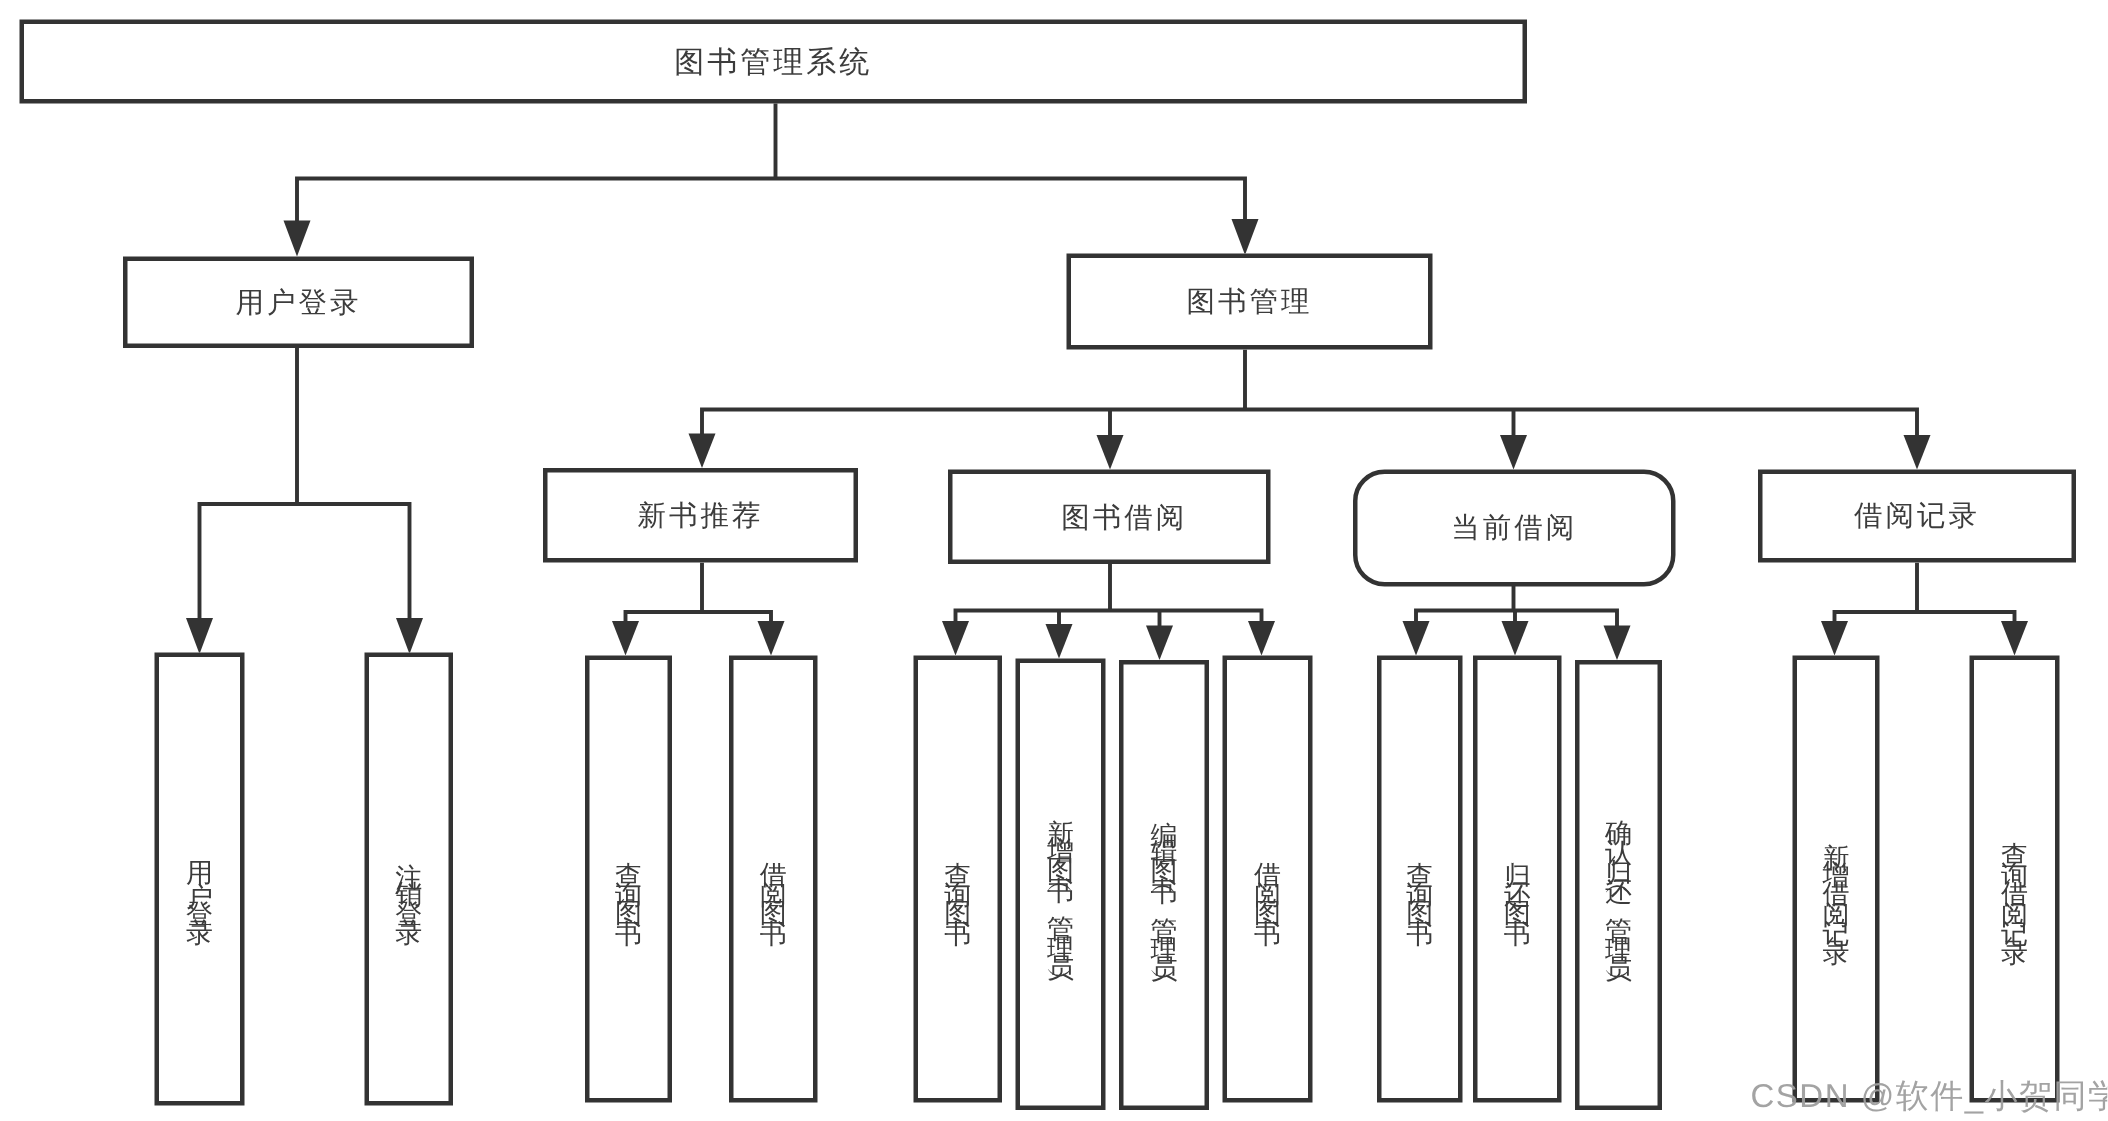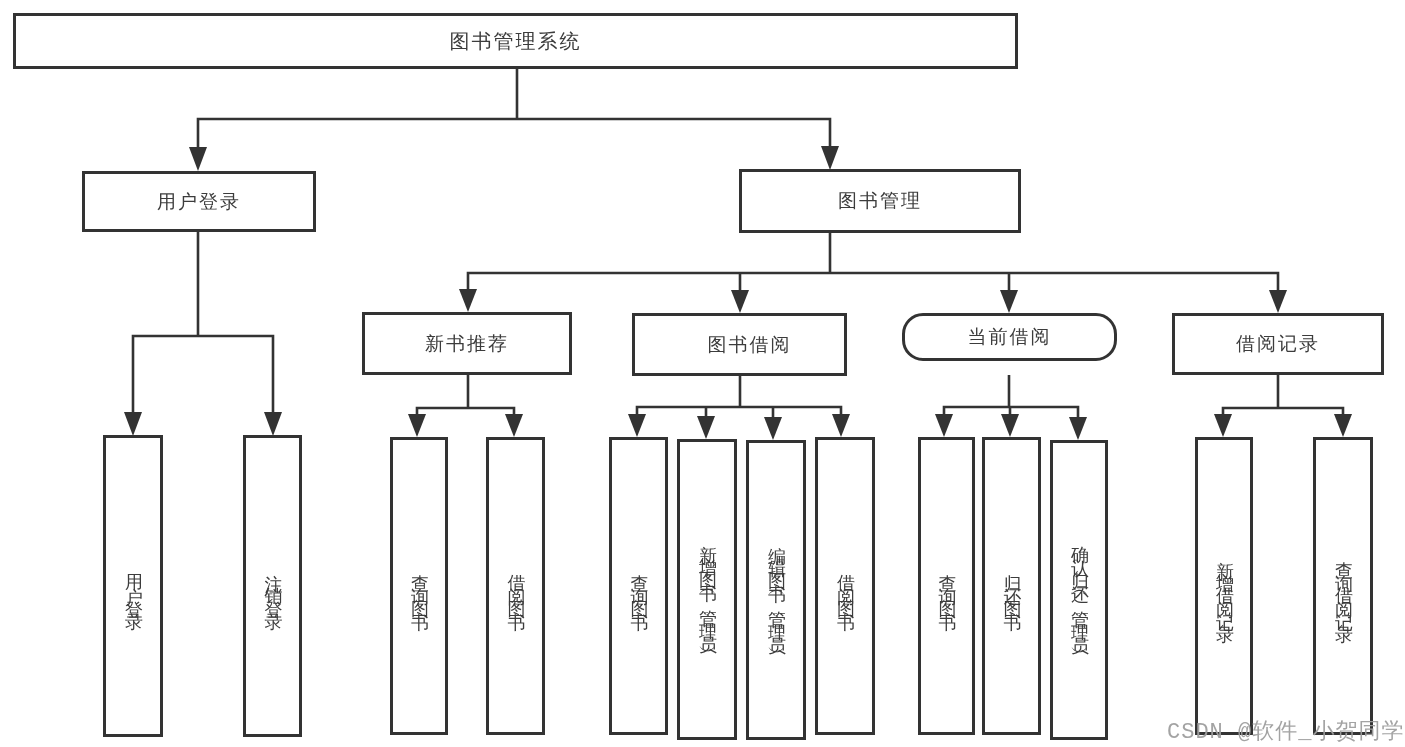--- a/index.html
+++ b/index.html
@@ -1,20 +1,20 @@
 <!DOCTYPE html>
 <html><head>
 <meta charset="utf-8">
 <style>
   html,body{margin:0;padding:0;background:#ffffff;}
   .stage{
     position:relative;
     width:1405px;height:747px;
     background:#ffffff;
-    font-family:Liberation Mono, monospace;
+    font-family:Liberation Sans, sans-serif;
     overflow:hidden;
   }
   .connectors{
     position:absolute;left:0;top:0;width:1405px;height:747px;
     pointer-events:none;
   }
   .box{
     position:absolute;
     box-sizing:border-box;
     border:3px solid #333333;
@@ -91,31 +91,31 @@
     </g>
   </svg>
 
   <div class="box h-box root-box" style="left:13px;top:13px;width:1005px;height:56px;">
     <span class="lbl">图书管理系统</span>
   </div>
 
   <div class="box h-box" style="left:82px;top:171px;width:234px;height:61px;">
     <span class="lbl">用户登录</span>
   </div>
-  <div class="box h-box" style="left:711px;top:169px;width:282px;height:64px;margin-left:28px;">
+  <div class="box h-box" style="left:711px;top:169px;width:244px;height:64px;">
     <span class="lbl">图书管理</span>
   </div>
 
   <div class="box h-box" style="left:362px;top:312px;width:210px;height:63px;">
     <span class="lbl">新书推荐</span>
   </div>
   <div class="box h-box" style="left:632px;top:313px;width:215px;height:63px;padding-left:20px;">
     <span class="lbl">图书借阅</span>
   </div>
-  <div class="box h-box" style="left:902px;top:313px;width:215px;height:48px;border-radius:21px;">
+  <div class="box h-box" style="left:902px;top:313px;width:215px;height:78px;border-radius:21px;">
     <span class="lbl">当前借阅</span>
   </div>
   <div class="box h-box" style="left:1172px;top:313px;width:212px;height:62px;">
     <span class="lbl">借阅记录</span>
   </div>
 
   <div class="box v-box" style="left:103px;top:435px;width:60px;height:302px;">
     <span class="lbl">用户登录</span>
   </div>
   <div class="box v-box" style="left:243px;top:435px;width:59px;height:302px;">

